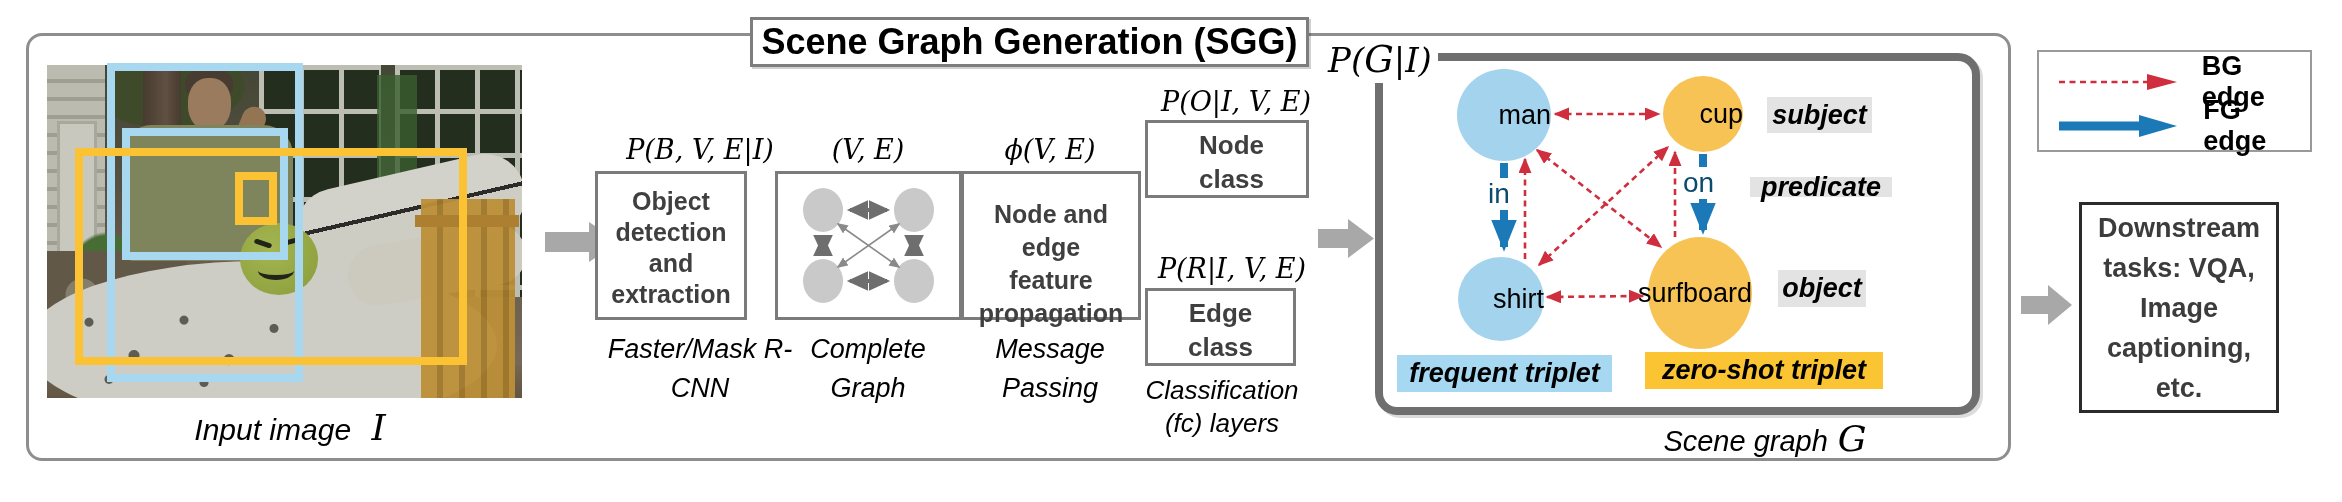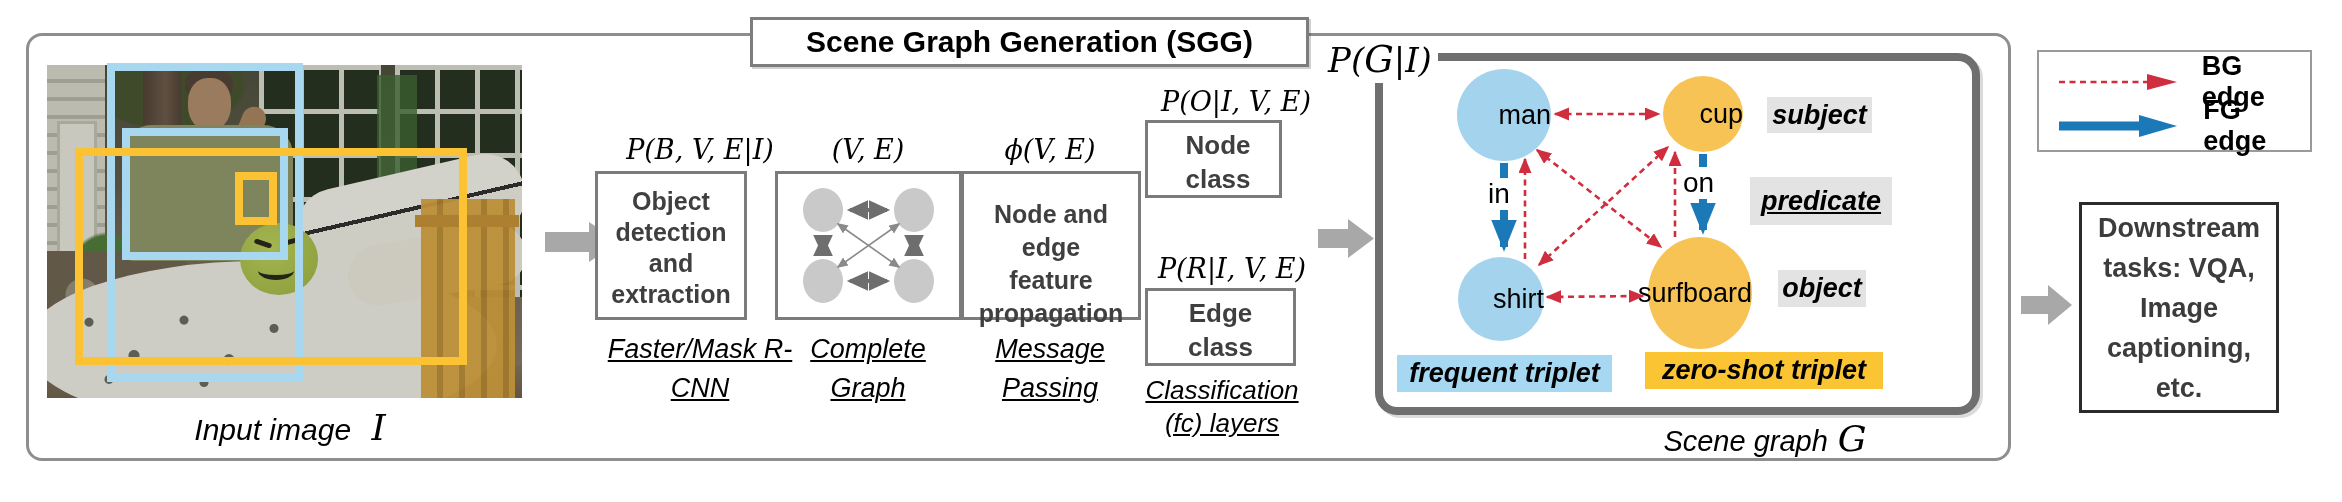--- a/index.html
+++ b/index.html
@@ -4,21 +4,21 @@
 <style>
   html,body{margin:0;padding:0;background:#ffffff;}
   #canvas{position:relative;width:2342px;height:502px;background:#ffffff;overflow:hidden;
           font-family:"Liberation Sans",sans-serif;color:#111;}
   .abs{position:absolute;}
   
   .outer-frame{left:26px;top:33px;width:1979px;height:422px;border:3px solid #8e8e8e;border-radius:16px;background:#fff;}
   
   .title-box{left:750px;top:17px;width:553px;height:44px;background:#fff;border:3px solid #7d7d7d;
              box-shadow:2px 2px 0 rgba(0,0,0,.18);display:flex;align-items:center;justify-content:center;
-             font-weight:bold;font-size:30px;color:#000;}
+             font-weight:bold;font-size:36px;color:#000;}
   
   .photo-wrap{left:47px;top:65px;width:475px;height:333px;}
   .photo-art{left:0;top:0;width:475px;height:333px;overflow:hidden;
              background:linear-gradient(180deg,#4b4e3b 0%,#5d574a 34%,#77695a 62%,#8b7b66 100%);}
   .siding{left:0;top:0;width:58px;height:252px;background:repeating-linear-gradient(180deg,#d8d8cd 0 14px,#b6b6aa 14px 18px);}
   .door{left:10px;top:56px;width:34px;height:178px;background:#e7e7df;border:3px solid #c2c2b6;}
   .trunk{left:96px;top:0;width:38px;height:118px;background:linear-gradient(90deg,#4e4034,#6a584a 60%,#4e4034);}
   .leaves{left:60px;top:0;width:150px;height:70px;background:radial-gradient(ellipse at 40% 30%,#44522e 0 60%,transparent 62%);}
   .win{background:#24301f;}
   .win .grid{position:absolute;inset:0;background:
@@ -63,31 +63,31 @@
   
   .caption{font-style:italic;font-size:30px;color:#000;text-align:center;}
   .mathvar{font-family:"DejaVu Serif",serif;font-style:italic;font-size:36px;}
   .formula{font-family:"DejaVu Serif",serif;font-style:italic;font-size:27px;color:#000;text-align:center;white-space:nowrap;}
   
   .pbox{box-sizing:border-box;border:3px solid #7b7b7b;background:#fff;color:#3f3f3f;font-weight:bold;
         font-size:25px;text-align:center;line-height:31px;}
   .b1{left:595px;top:171px;width:152px;height:149px;padding-top:12px;}
   .b2{left:775px;top:171px;width:187px;height:149px;}
   .b3{left:961px;top:171px;width:180px;height:149px;padding:24px 14px 0 14px;line-height:33px;}
-  .under-label{font-style:italic;font-size:27px;color:#000;text-align:center;line-height:39px;text-decoration:underline;}
+  .under-label{font-style:italic;font-size:27px;color:#000;text-align:center;line-height:39px;}
   .cls-box{box-sizing:border-box;border:3px solid #7b7b7b;background:#fff;color:#3f3f3f;font-weight:bold;
            font-size:26px;text-align:center;line-height:34px;padding:5px 28px 0 28px;}
   
   .sg-box{left:1375px;top:53px;width:605px;height:362px;box-sizing:border-box;border:8px solid #6f6f6f;
           border-radius:22px;background:#fff;box-shadow:3px 3px 0 rgba(0,0,0,.14);}
   .sg-node{position:absolute;border-radius:50%;display:flex;align-items:center;justify-content:flex-end;
            font-size:27px;color:#000;white-space:nowrap;}
   .sg-node.blue{background:#a4d3ee;}
   .sg-node.yellow{background:#f8c355;}
-  .pred-label{position:absolute;background:#fff;font-size:28px;color:#000000;text-align:center;z-index:5;padding:0 3px;}
+  .pred-label{position:absolute;background:#fff;font-size:28px;color:#0c4a6e;text-align:center;z-index:5;padding:0 3px;}
   .role-label{position:absolute;background:#e3e3e3;font-weight:bold;font-style:italic;font-size:27px;color:#000;
               display:flex;align-items:center;justify-content:center;}
   .trip-label{position:absolute;font-weight:bold;font-style:italic;font-size:27px;color:#000;
               display:flex;align-items:center;justify-content:center;white-space:nowrap;}
   .pgi{left:1322px;top:36px;background:#fff;padding:2px 6px;font-family:"DejaVu Serif",serif;
        font-style:italic;font-size:34px;color:#000;z-index:6;}
   .pgi .g{font-size:37px;}
   .sg-caption{left:1565px;top:418px;width:400px;text-align:center;font-style:italic;font-size:29px;color:#000;}
   .sg-caption .g{font-family:"DejaVu Serif",serif;font-style:italic;font-size:36px;margin-left:10px;}
   
@@ -185,21 +185,21 @@
       <line x1="60" y1="93" x2="121" y2="50" stroke="#8a8a8a" stroke-width="1.6" marker-start="url(#ghs)" marker-end="url(#ghs)"></line>
     </svg>
   </div>
   <div class="abs pbox b3">Node and edge feature propagation</div>
 
   <div class="abs under-label" style="left:605px;top:330px;width:190px;">Faster/Mask R-CNN</div>
   <div class="abs under-label" style="left:793px;top:330px;width:150px;">Complete Graph</div>
   <div class="abs under-label" style="left:980px;top:330px;width:140px;">Message Passing</div>
 
   <div class="abs formula" style="left:1146px;top:86px;width:180px;">P(O|I, V, E)</div>
-  <div class="abs cls-box" style="left:1145px;top:120px;width:137px;height:78px;padding-left:37px;">Node class</div>
+  <div class="abs cls-box" style="left:1145px;top:120px;width:164px;height:78px;padding-left:37px;">Node class</div>
   <div class="abs formula" style="left:1142px;top:253px;width:180px;">P(R|I, V, E)</div>
   <div class="abs cls-box" style="left:1145px;top:288px;width:151px;height:78px;">Edge class</div>
   <div class="abs under-label" style="left:1137px;top:374px;width:170px;font-size:26px;line-height:33px;">Classification (fc) layers</div>
 
   <svg class="abs" style="left:1318px;top:216px;" width="57" height="45">
     <polygon points="0,13 30,13 30,3 56,22.5 30,42 30,32 0,32" fill="#a8a8a8"></polygon>
   </svg>
 
   <div class="abs pgi">
     <span>P(</span><span class="g">G</span><span>|I)</span>
@@ -238,21 +238,21 @@
         <span>shirt</span>
       </div>
     <div class="sg-node yellow" style="left:265px;top:176px;width:104px;height:112px;">
         <span>surfboard</span>
       </div>
 
     <div class="pred-label" style="left:102px;top:117px;">in</div>
     <div class="pred-label" style="left:297px;top:106px;">on</div>
 
     <div class="role-label" style="left:384px;top:36px;width:105px;height:36px;">subject</div>
-    <div class="role-label" style="left:367px;top:116px;width:142px;height:48px;text-decoration:underline;">predicate</div>
+    <div class="role-label" style="left:367px;top:116px;width:142px;height:20px;">predicate</div>
     <div class="role-label" style="left:395px;top:209px;width:88px;height:37px;">object</div>
 
     <div class="trip-label" style="left:14px;top:294px;width:215px;height:37px;background:#a6d8f2;">frequent triplet</div>
     <div class="trip-label" style="left:262px;top:291px;width:238px;height:37px;background:#fbc433;">zero-shot triplet</div>
   </div>
   <div class="abs sg-caption">
     <span>Scene graph</span><span class="g">G</span>
   </div>
 
   <div class="abs legend">

